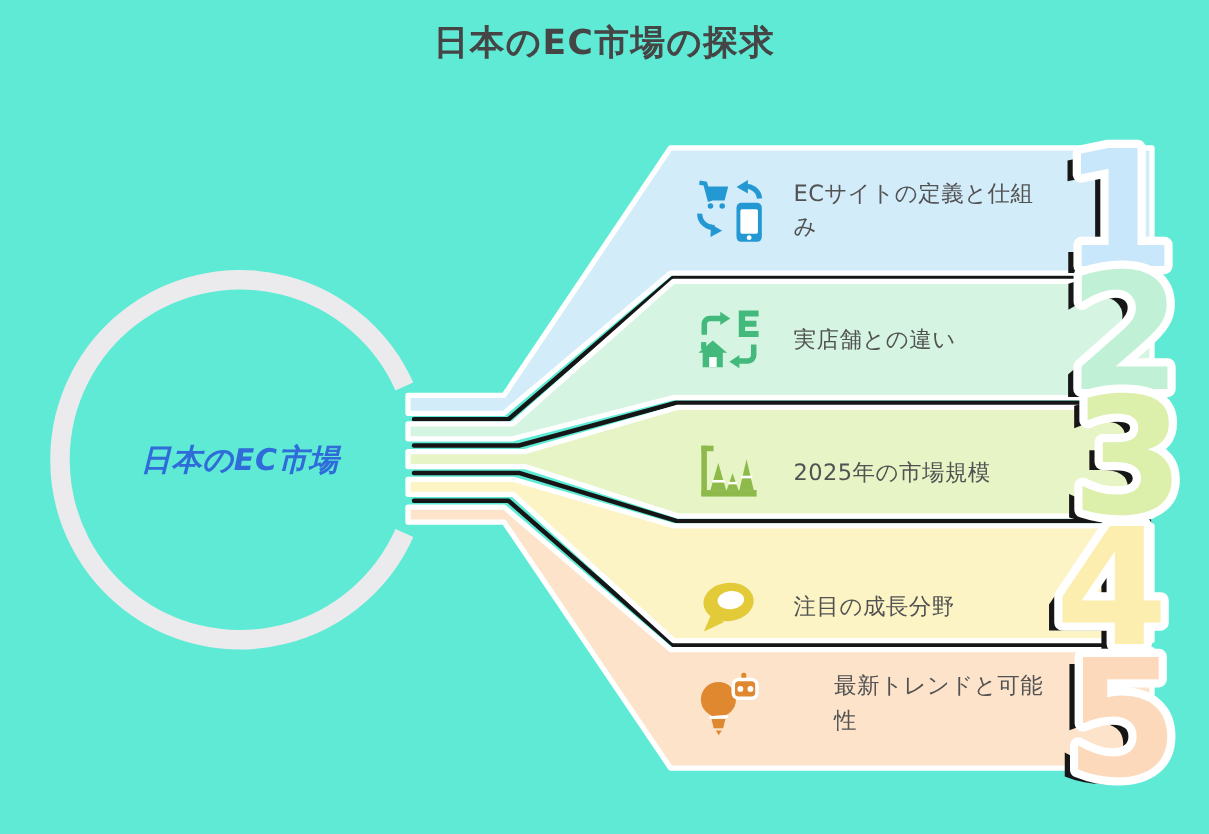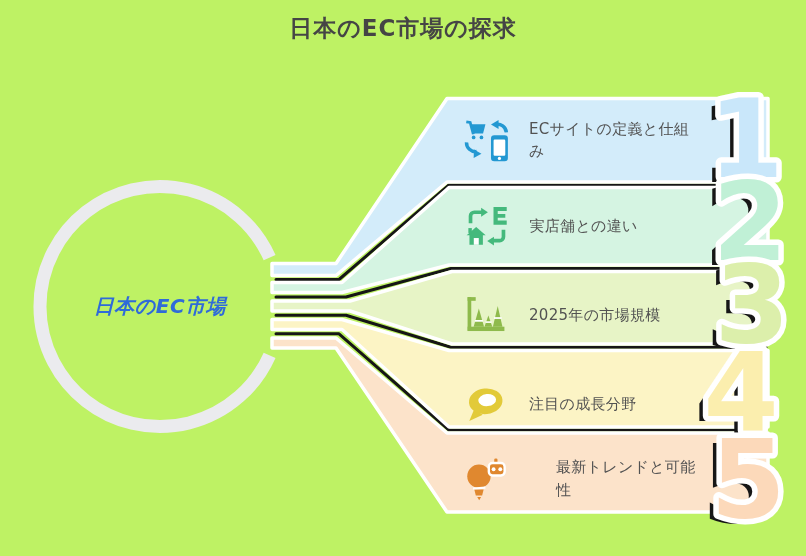--- a/index.html
+++ b/index.html
@@ -1,17 +1,17 @@
 <!DOCTYPE html>
 <html><head>
 <meta charset="utf-8">
 <style>
   html,body{margin:0;padding:0;background:#ffffff;}
   .stage{
-    position:relative;width:806px;height:556px;overflow:hidden;background:#bef264;
+    position:relative;width:806px;height:556px;overflow:hidden;background:#5eead4;
     font-family:"DejaVu Sans","Liberation Sans",sans-serif;
   }
   .title{
     position:absolute;left:0;top:13px;width:100%;text-align:center;
     font-size:23px;font-weight:700;color:#454545;letter-spacing:1px;
   }
   .diagram{position:absolute;left:0;top:0;}
   .ring{fill:none;stroke-width:13;}
   .band{stroke:#ffffff;stroke-width:3.5;stroke-linejoin:round;}
   .gapline{fill:none;stroke-width:3;stroke-linecap:round;stroke-linejoin:round;}
@@ -19,24 +19,24 @@
     font-family:"DejaVu Sans","Liberation Sans",sans-serif;
     font-size:108px;font-weight:700;text-anchor:middle;
   }
   .num-outline{fill:#ffffff;stroke:#ffffff;stroke-width:11;stroke-linejoin:round;}
   .center-label{
     position:absolute;left:55px;top:293px;width:210px;text-align:center;
     font-size:20px;font-weight:700;color:#2f6bd9;letter-spacing:0.5px;font-style:italic;
   }
   .row{position:absolute;left:460px;width:250px;display:flex;align-items:center;gap:17px;}
   .row-1{top:98px;height:84px;}
-  .row-2{top:188px;height:77px;justify-content:center;}
+  .row-2{top:188px;height:77px;}
   .row-3{top:271px;height:88px;}
   .row-4{top:366px;height:76px;}
-  .row-5{top:439px;height:79px;gap:44px;}
+  .row-5{top:429px;height:79px;gap:44px;}
   .icon{flex:none;width:52px;height:52px;}
   .icon svg{display:block;width:52px;height:52px;}
   .label{
     width:180px;font-size:15px;line-height:1.5;color:#525252;
     white-space:pre-line;letter-spacing:0.3px;
   }
 </style>
 </head>
 <body>
 

